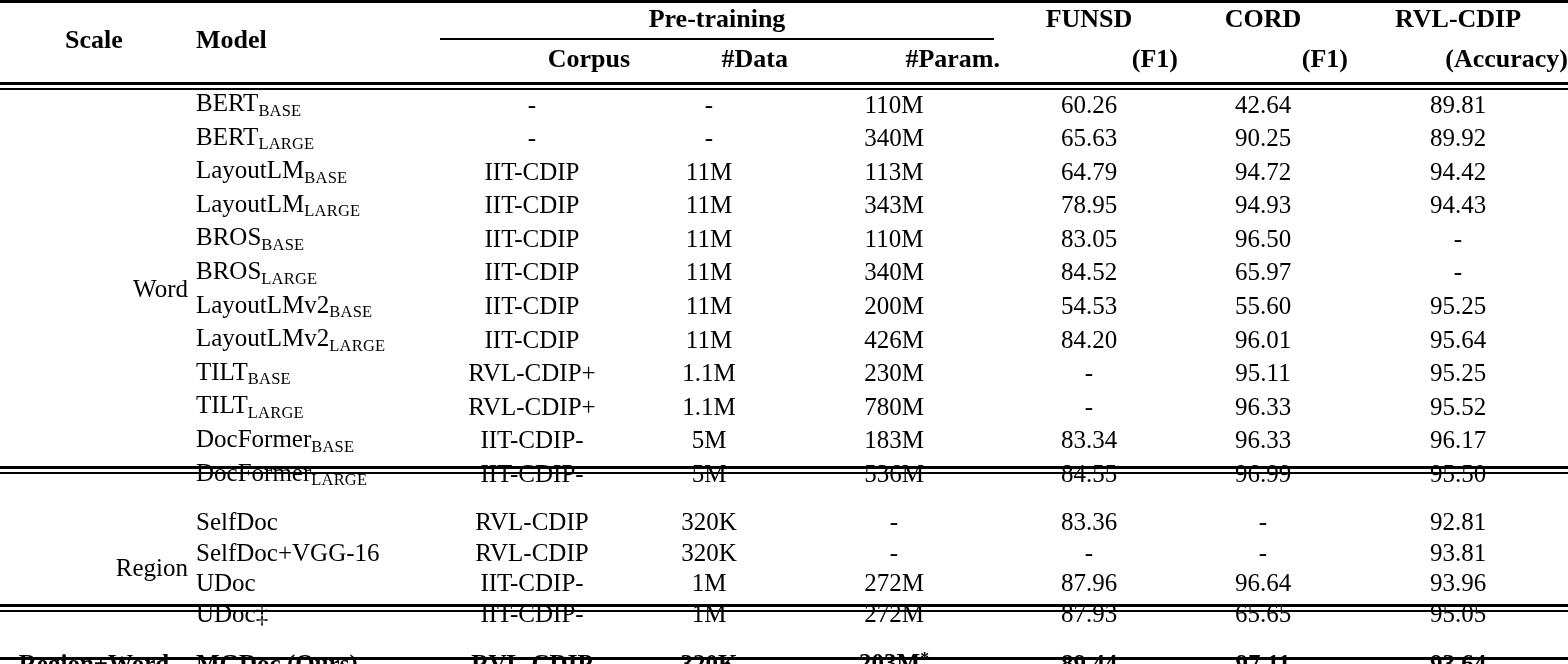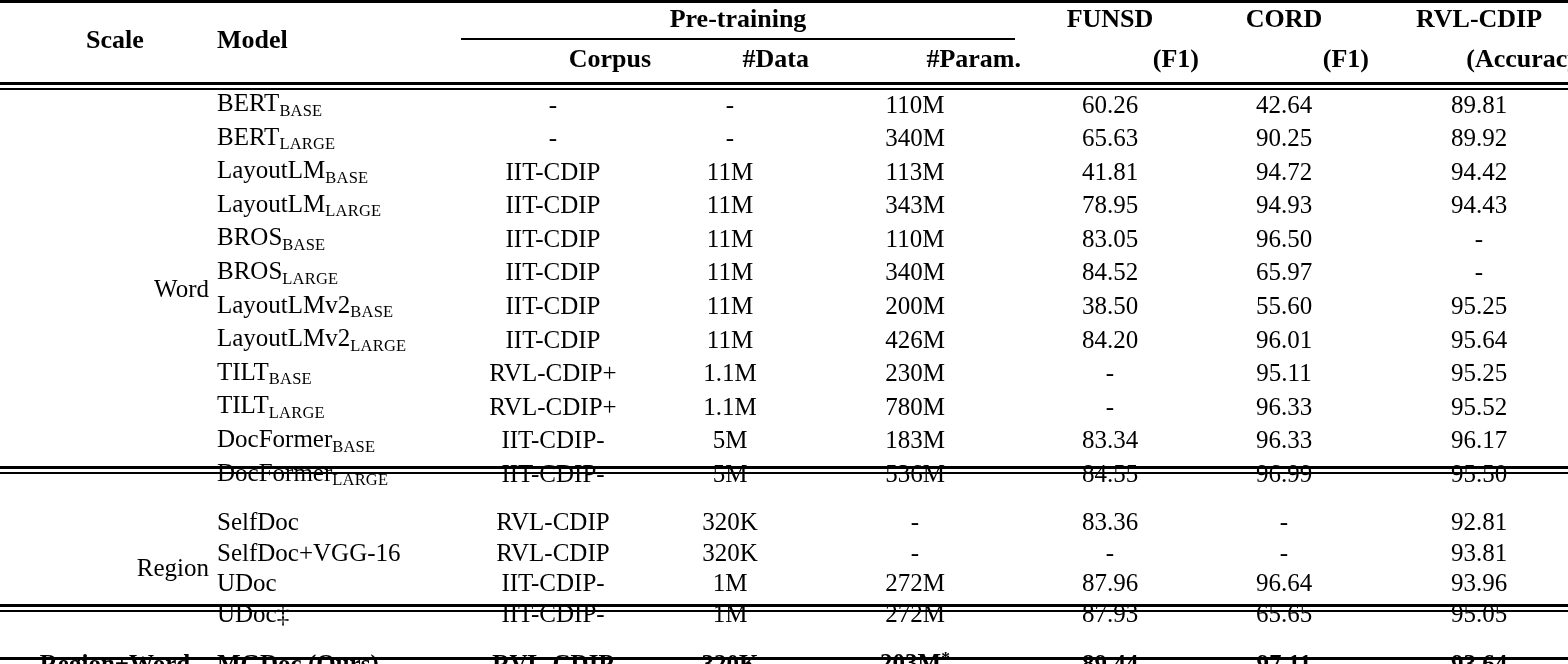--- a/index.html
+++ b/index.html
@@ -13,21 +13,20 @@
     font-family: "Liberation Serif", "DejaVu Serif", serif;
     color: #000000;
     overflow: hidden;
   }
 
   #table-root {
     width: 1568px;
     height: 664px;
     position: relative;
     box-sizing: border-box;
-    padding-left: 21px;
   }
 
   table.results {
     width: 1568px;
     border-collapse: collapse;
     table-layout: fixed;
     font-size: 25px;
   }
 
   
@@ -166,21 +165,21 @@
           <td>340M</td>
           <td>65.63</td>
           <td>90.25</td>
           <td>89.92</td>
         </tr>
         <tr>
           <td class="model-cell"><span>LayoutLM</span><span class="sub">BASE</span></td>
           <td>IIT-CDIP</td>
           <td>11M</td>
           <td>113M</td>
-          <td>41.81</td>
+          <td>64.79</td>
           <td>94.72</td>
           <td>94.42</td>
         </tr>
         <tr>
           <td class="model-cell"><span>LayoutLM</span><span class="sub">LARGE</span></td>
           <td>IIT-CDIP</td>
           <td>11M</td>
           <td>343M</td>
           <td>78.95</td>
           <td>94.93</td>
@@ -202,21 +201,21 @@
           <td>340M</td>
           <td>84.52</td>
           <td>65.97</td>
           <td>-</td>
         </tr>
         <tr>
           <td class="model-cell"><span>LayoutLMv2</span><span class="sub">BASE</span></td>
           <td>IIT-CDIP</td>
           <td>11M</td>
           <td>200M</td>
-          <td>38.50</td>
+          <td>54.53</td>
           <td>55.60</td>
           <td>95.25</td>
         </tr>
         <tr>
           <td class="model-cell"><span>LayoutLMv2</span><span class="sub">LARGE</span></td>
           <td>IIT-CDIP</td>
           <td>11M</td>
           <td>426M</td>
           <td>84.20</td>
           <td>96.01</td>

